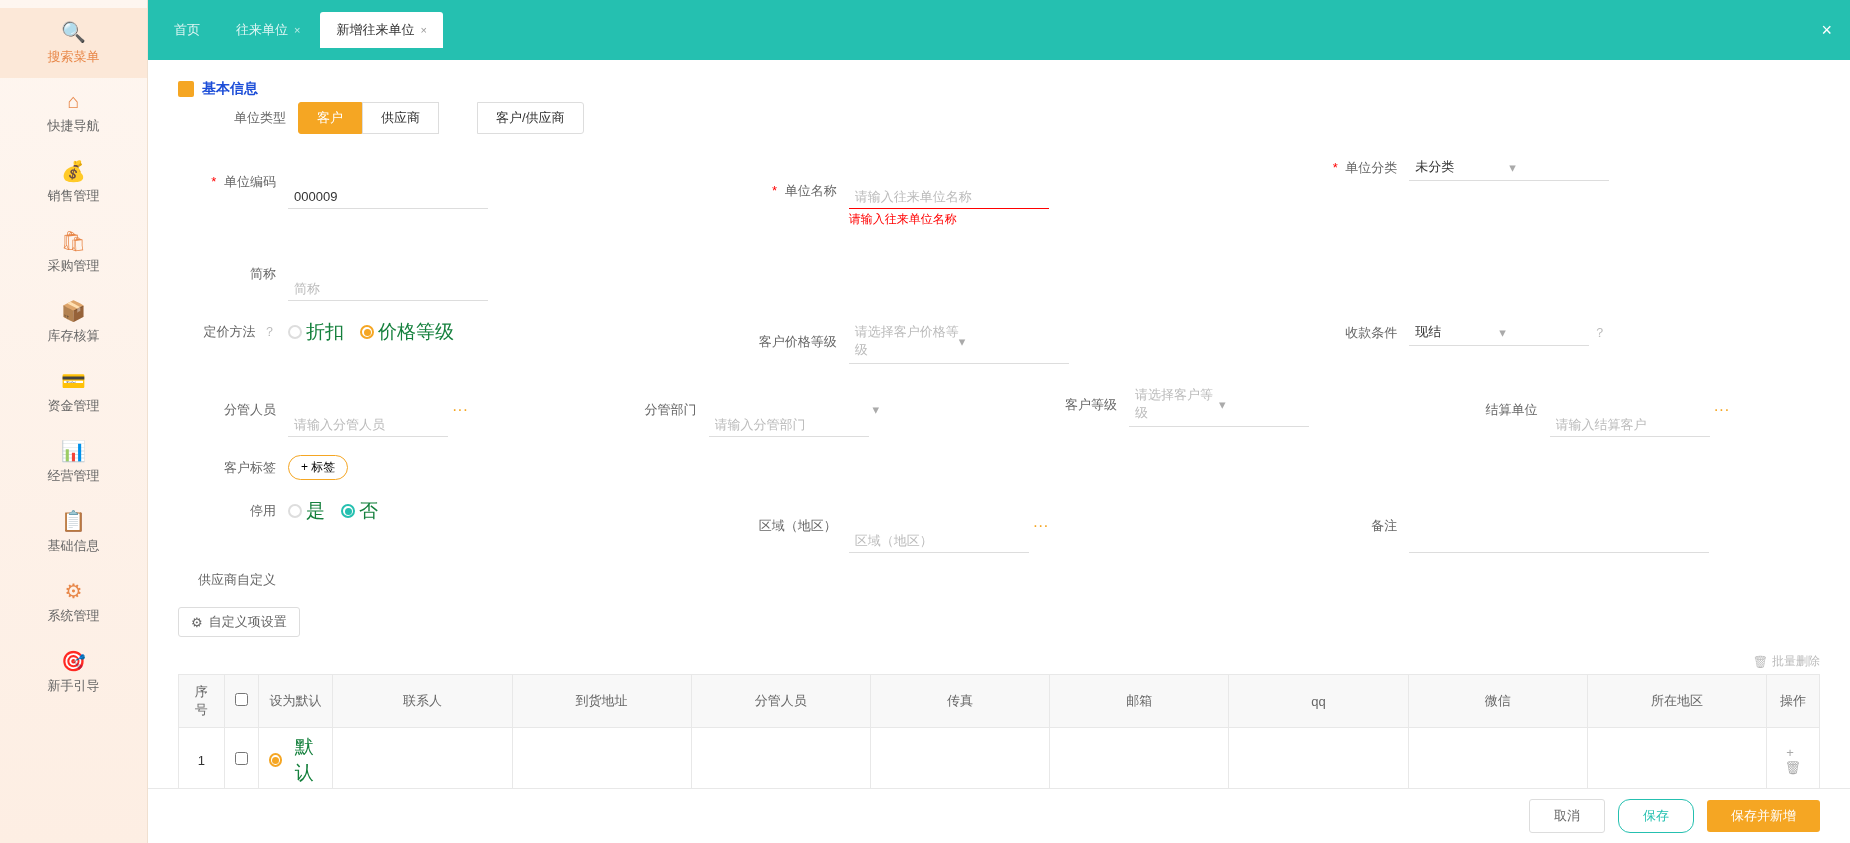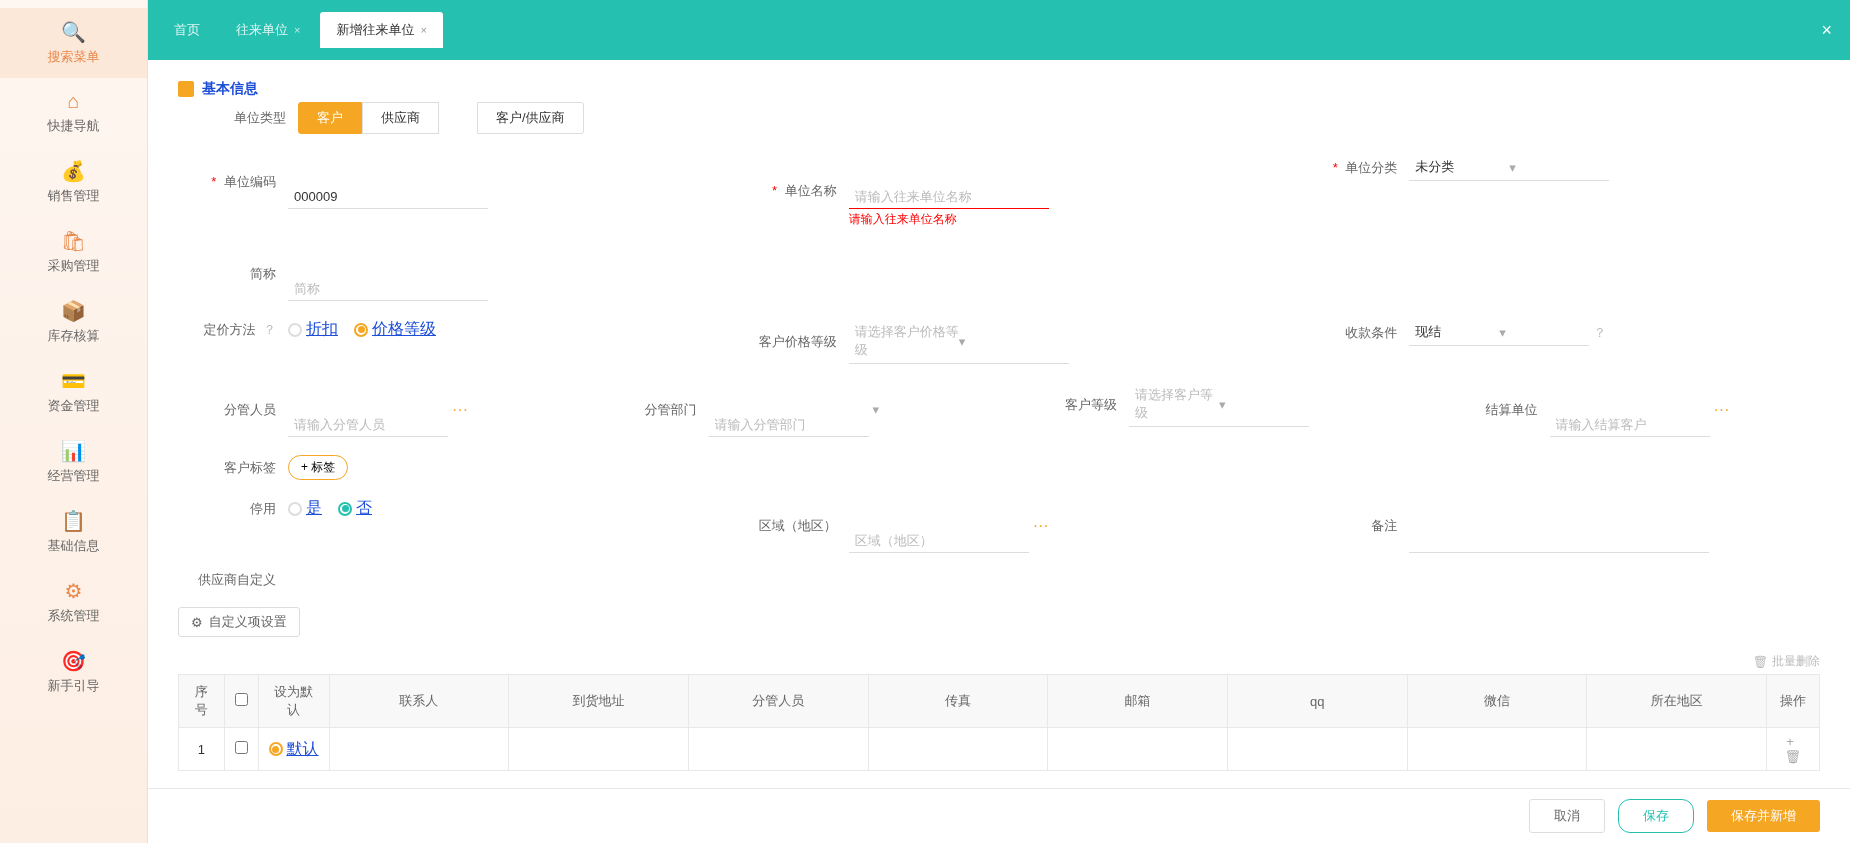--- a/index.html
+++ b/index.html
@@ -191,23 +191,22 @@
     .radio-group {
       display: flex;
       align-items: center;
       gap: 16px;
     }
     .radio-item {
       display: flex;
       align-items: center;
       gap: 4px;
       cursor: pointer;
-      font-size: 16px;
-      color: #1d4ed8;
-      text-decoration: underline;
+      font-size: 19px;
+      color: #15803d;
     }
     .radio-circle {
       width: 14px;
       height: 14px;
       border-radius: 50%;
       border: 2px solid #ddd;
       display: flex;
       align-items: center;
       justify-content: center;
     }

